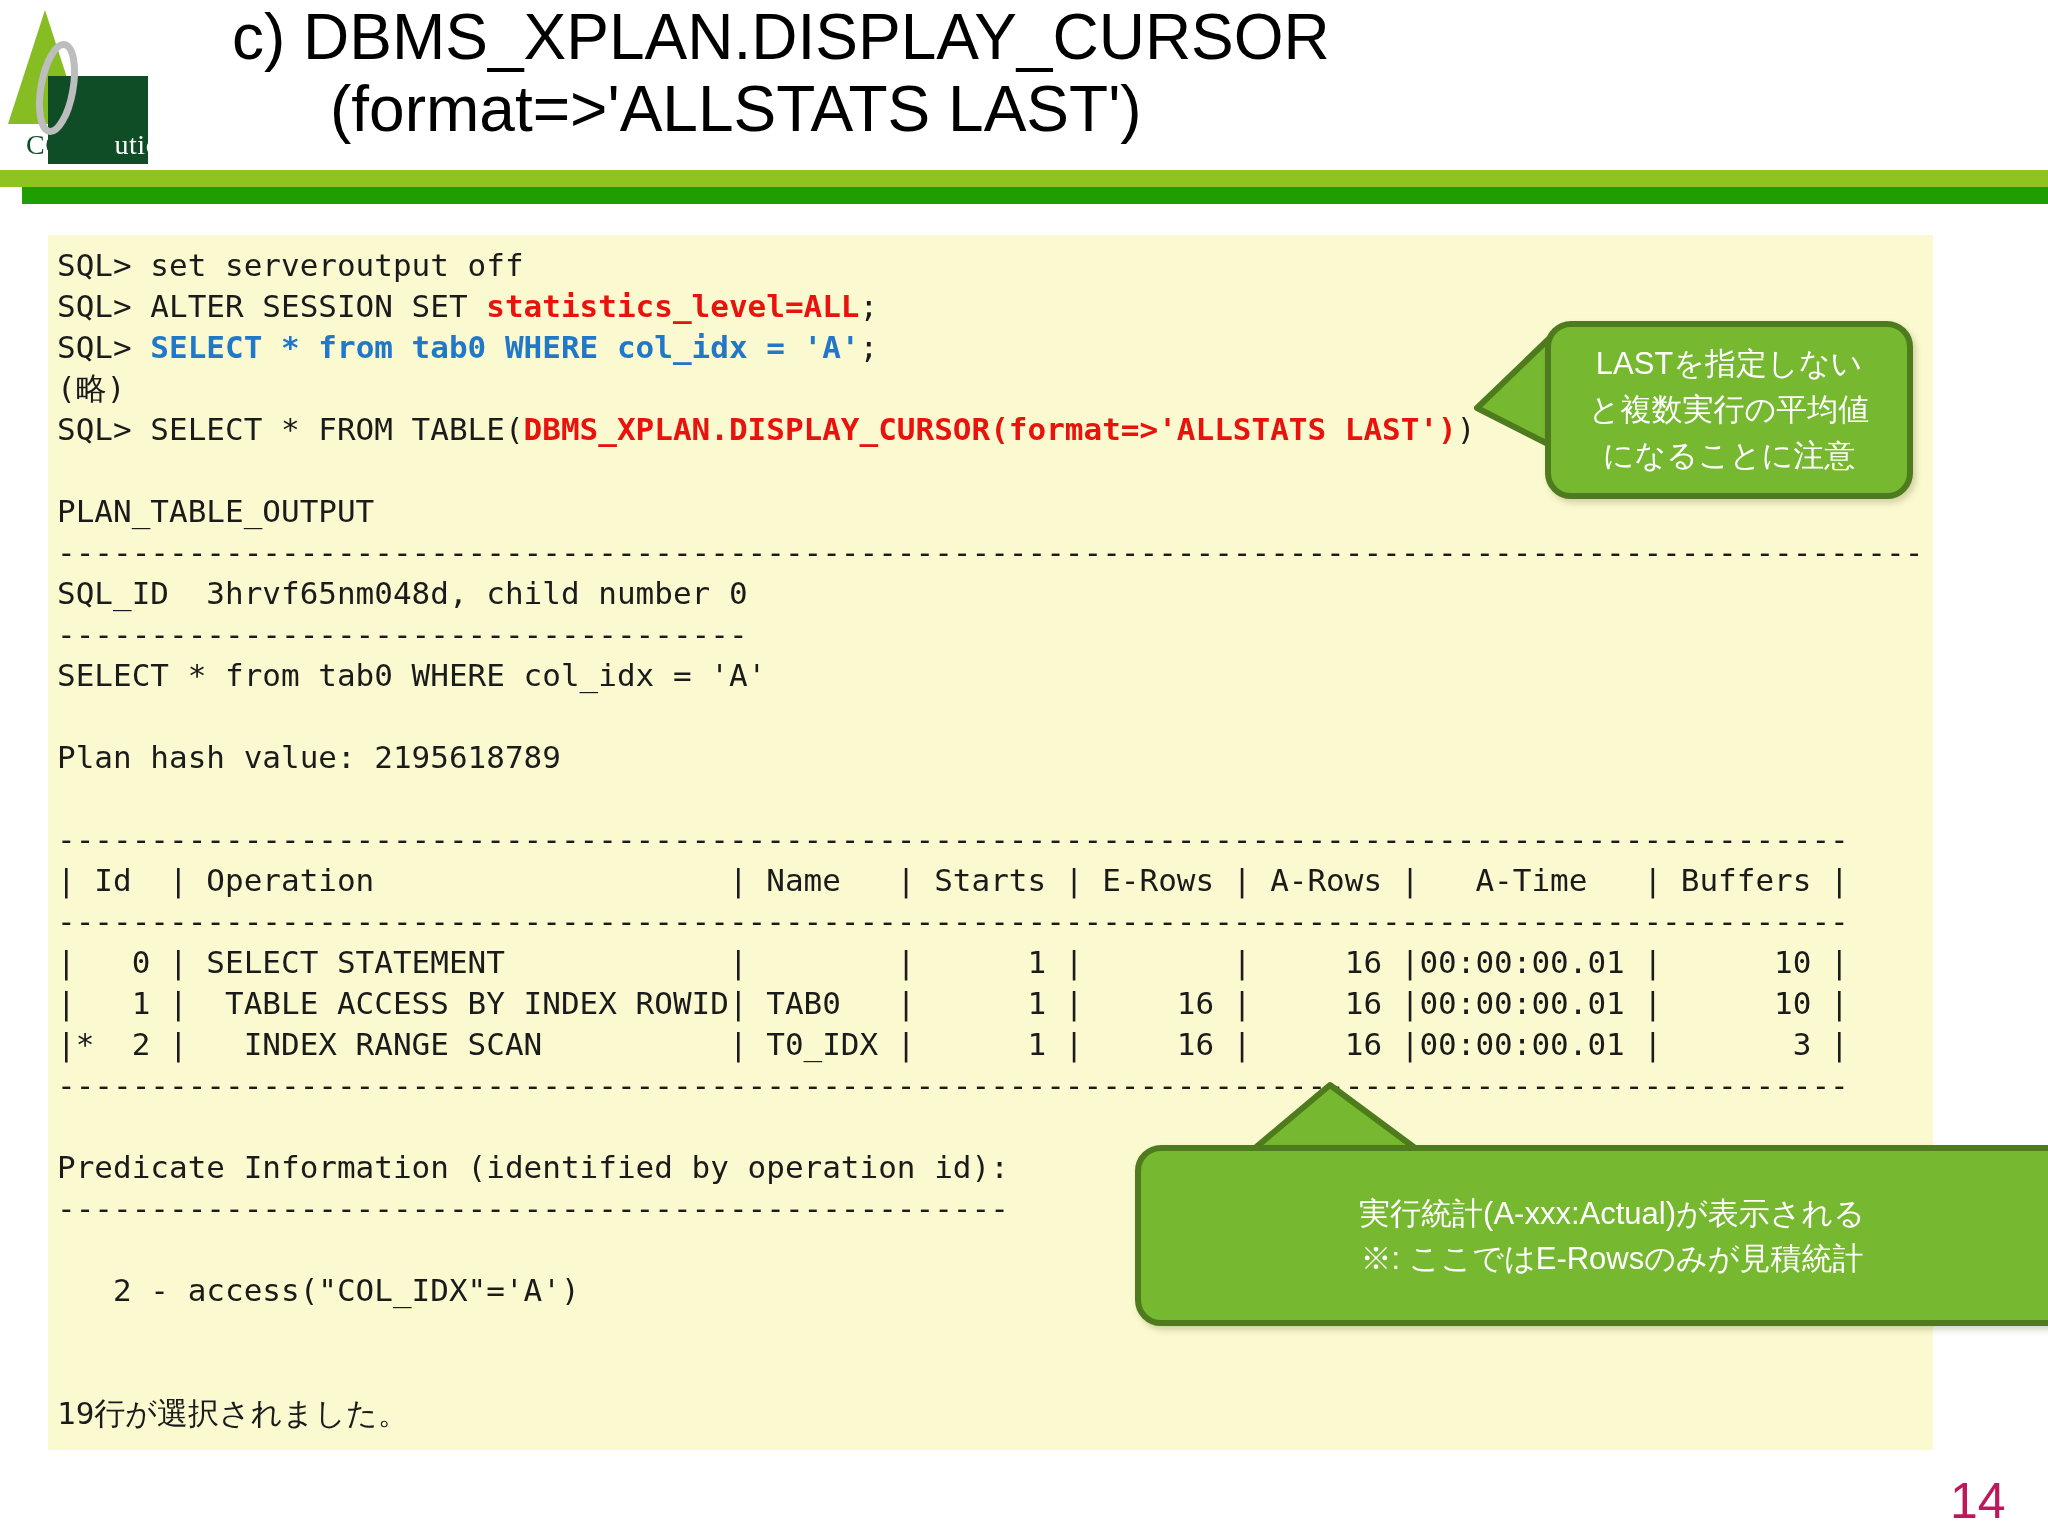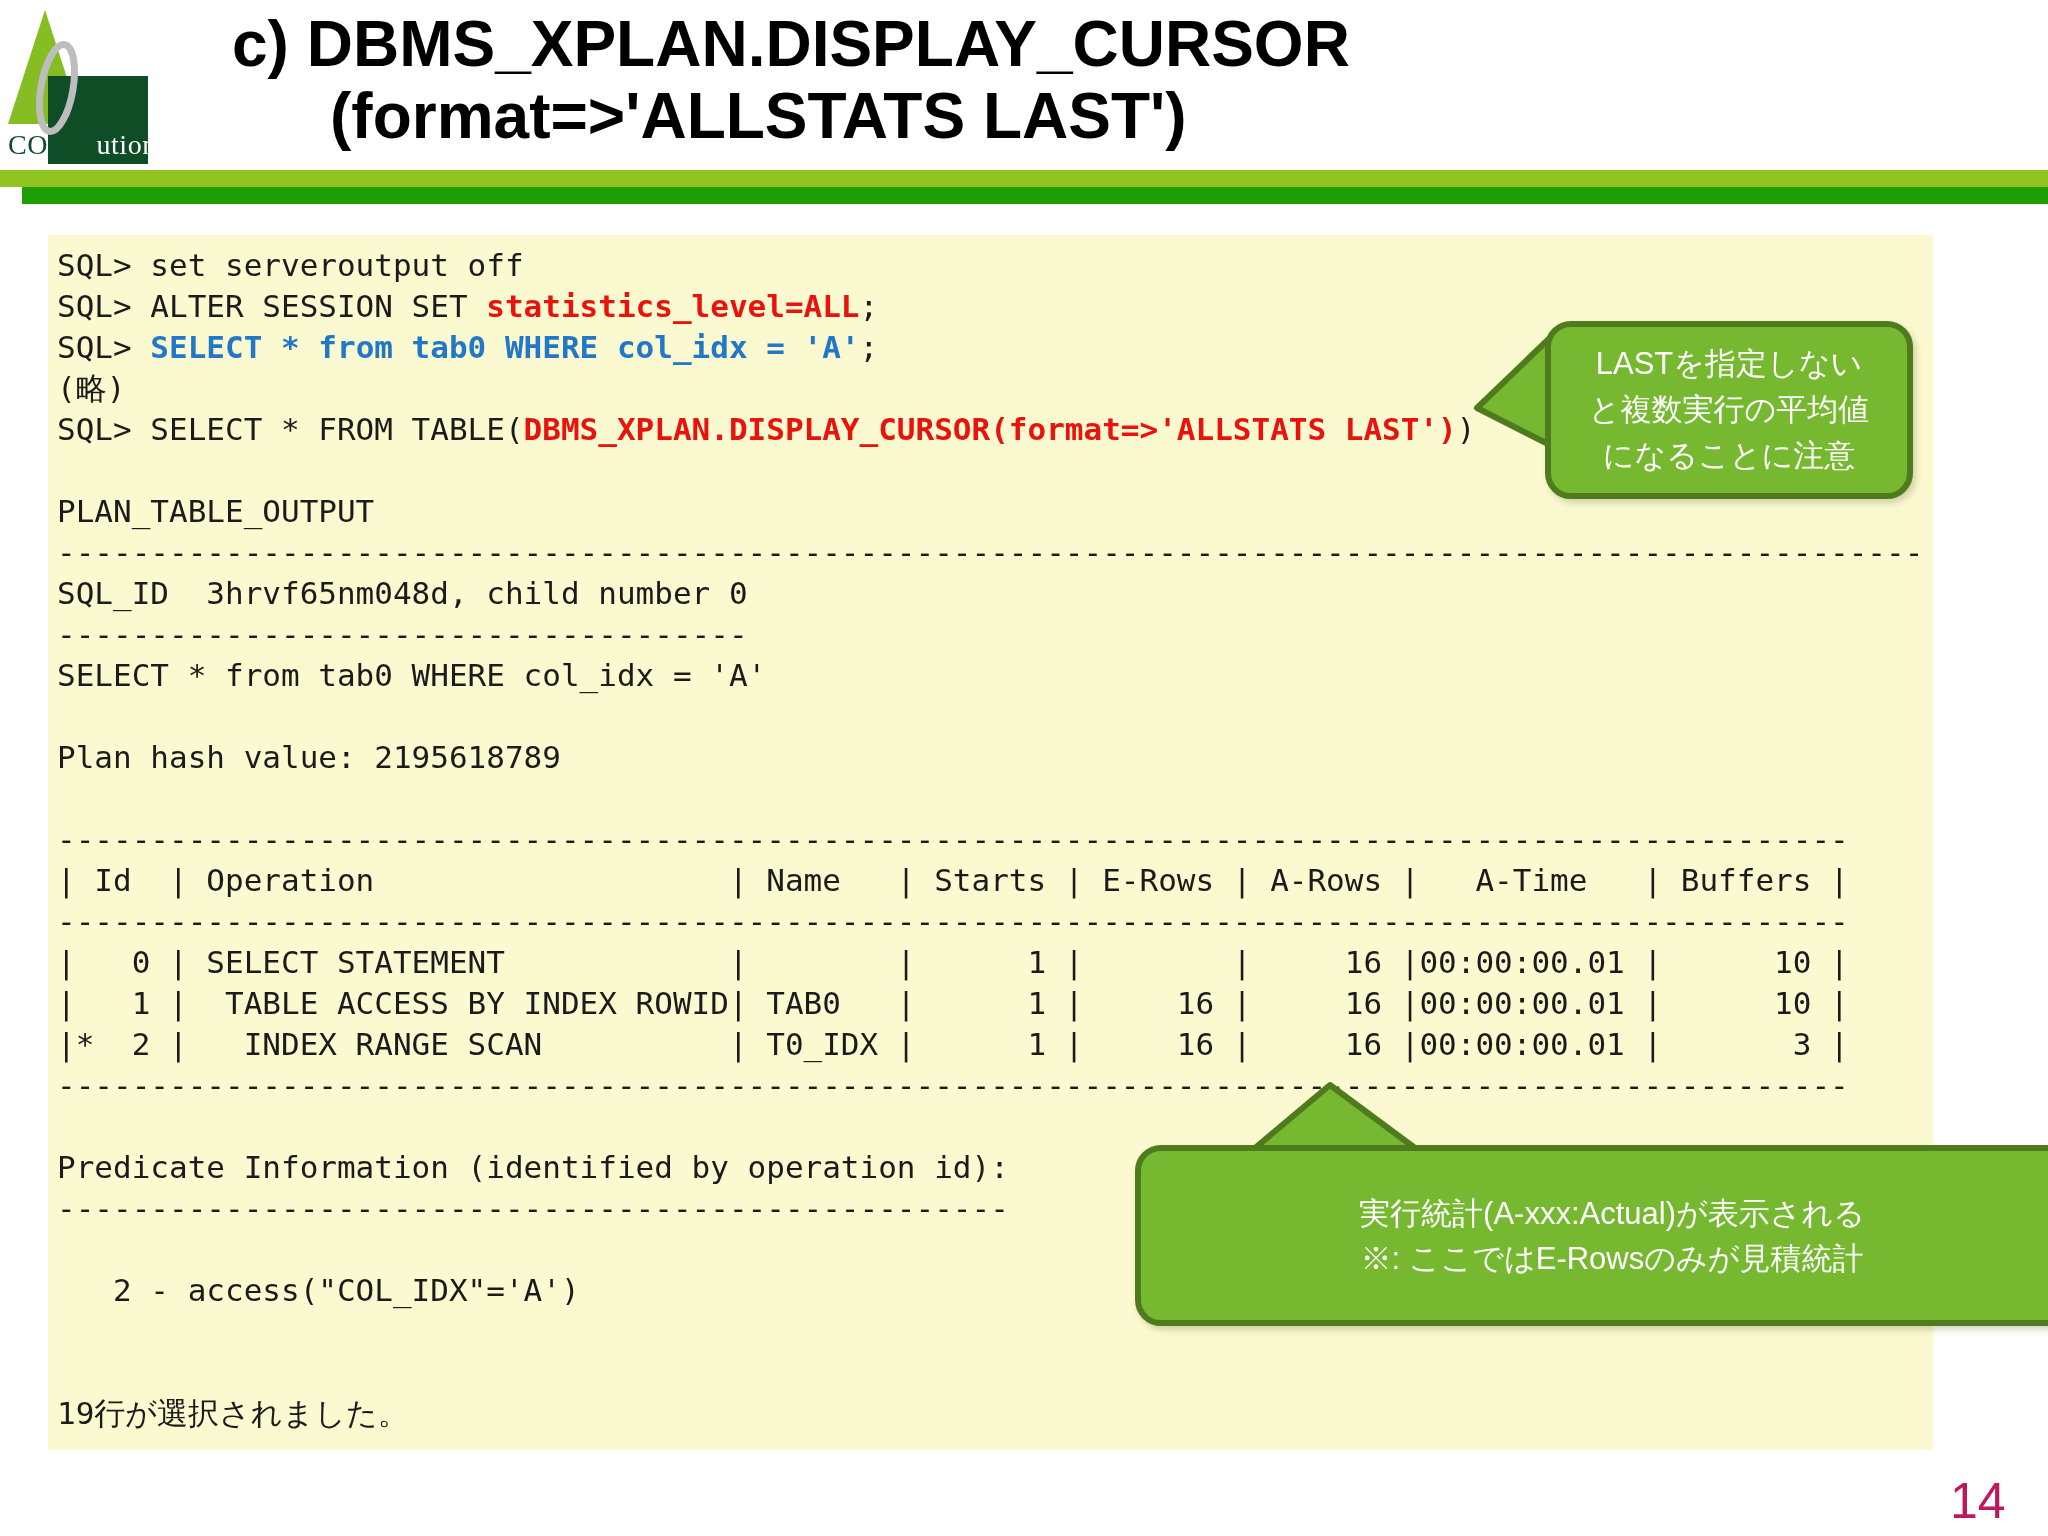--- a/index.html
+++ b/index.html
@@ -3,27 +3,27 @@
 <meta charset="utf-8">
 <style>
   html,body { margin:0; padding:0; background:#ffffff; }
   .stage {
     position:relative; width:2048px; height:1536px; overflow:hidden;
     background:#ffffff; font-family:"Liberation Sans", sans-serif;
   }
   
   .logo { position:absolute; left:8px; top:5px; width:240px; height:165px; }
   .logo svg { position:absolute; left:0; top:0; }
-  .logo-text { position:absolute; left:0; top:124px; font-family:"Liberation Serif", serif;
+  .logo-text { position:absolute; left:18px; top:124px; font-family:"Liberation Serif", serif;
                font-size:28px; letter-spacing:0.5px; white-space:nowrap; }
   .lt-dark  { color:#0F4D26; }
   .lt-light { color:#ffffff; }
   
-  .title { position:absolute; left:232px; top:8px; color:#000;
-           font-size:64px; font-weight:bold; line-height:72px; white-space:nowrap; }
+  .title { position:absolute; left:232px; top:1px; color:#000;
+           font-size:64px; font-weight:normal; line-height:72px; white-space:nowrap; }
   .title .t2 { margin-left:98px; }
   
   .bar  { position:absolute; }
   .bar1 { left:0;  top:170px; width:2048px; height:17px; background:#8FC31F; }
   .bar2 { left:22px; top:187px; width:2026px; height:17px; background:#1E9E00; }
   
   .codebox { position:absolute; left:48px; top:235px; width:1885px; height:1215px;
              background:#FBF9CF; }
   .terminal { position:absolute; left:9px; top:10px;
               font-family:"DejaVu Sans Mono", monospace; font-size:31px; line-height:41px;

